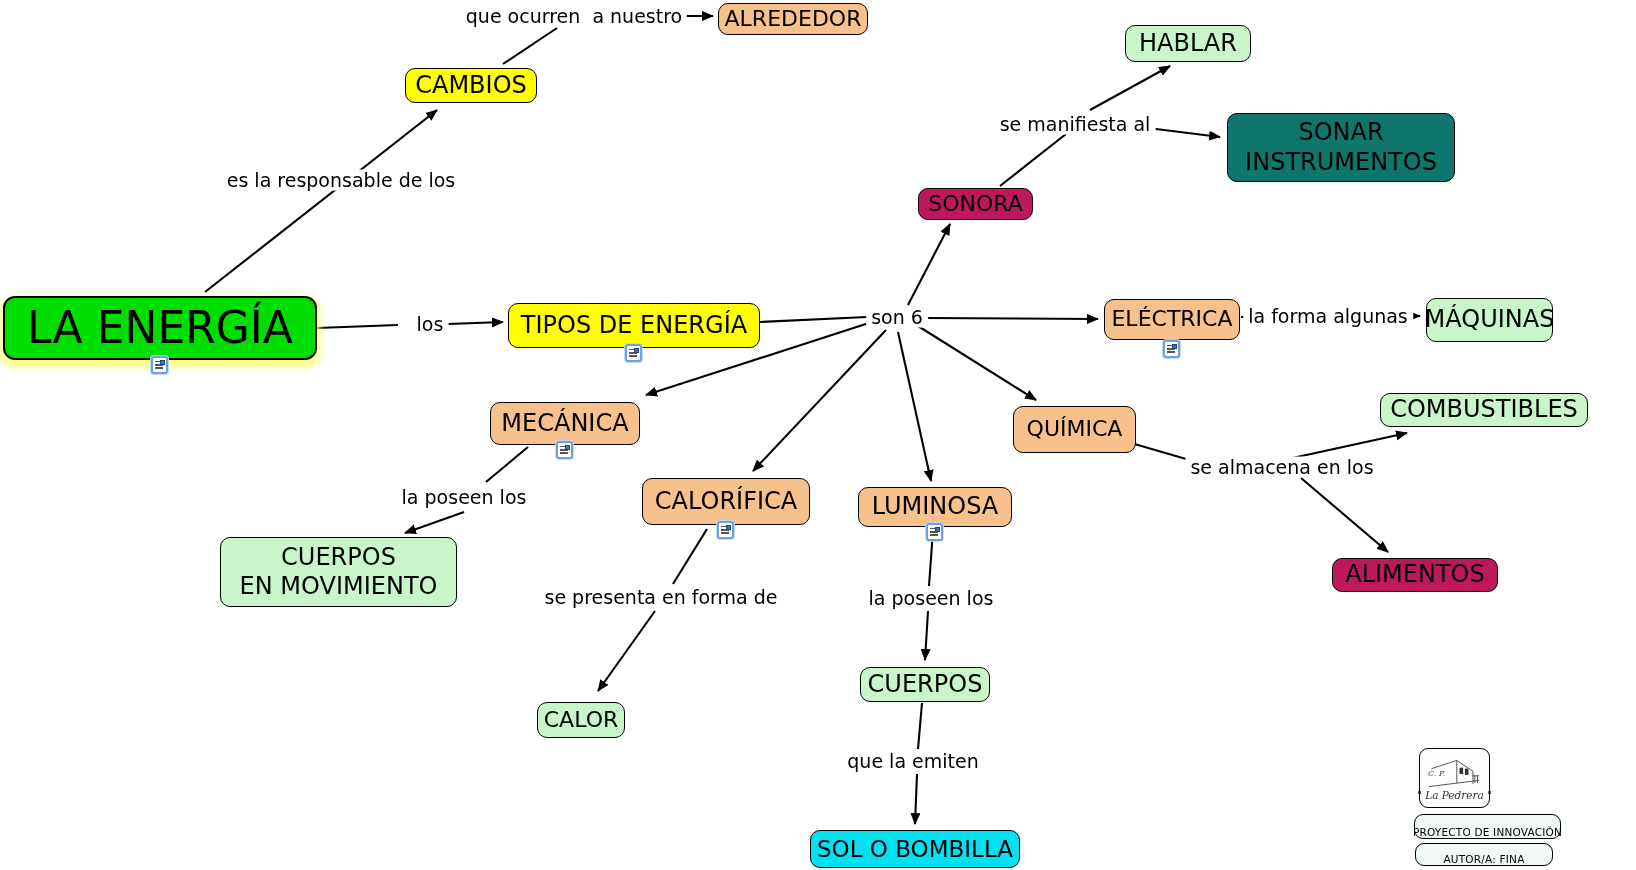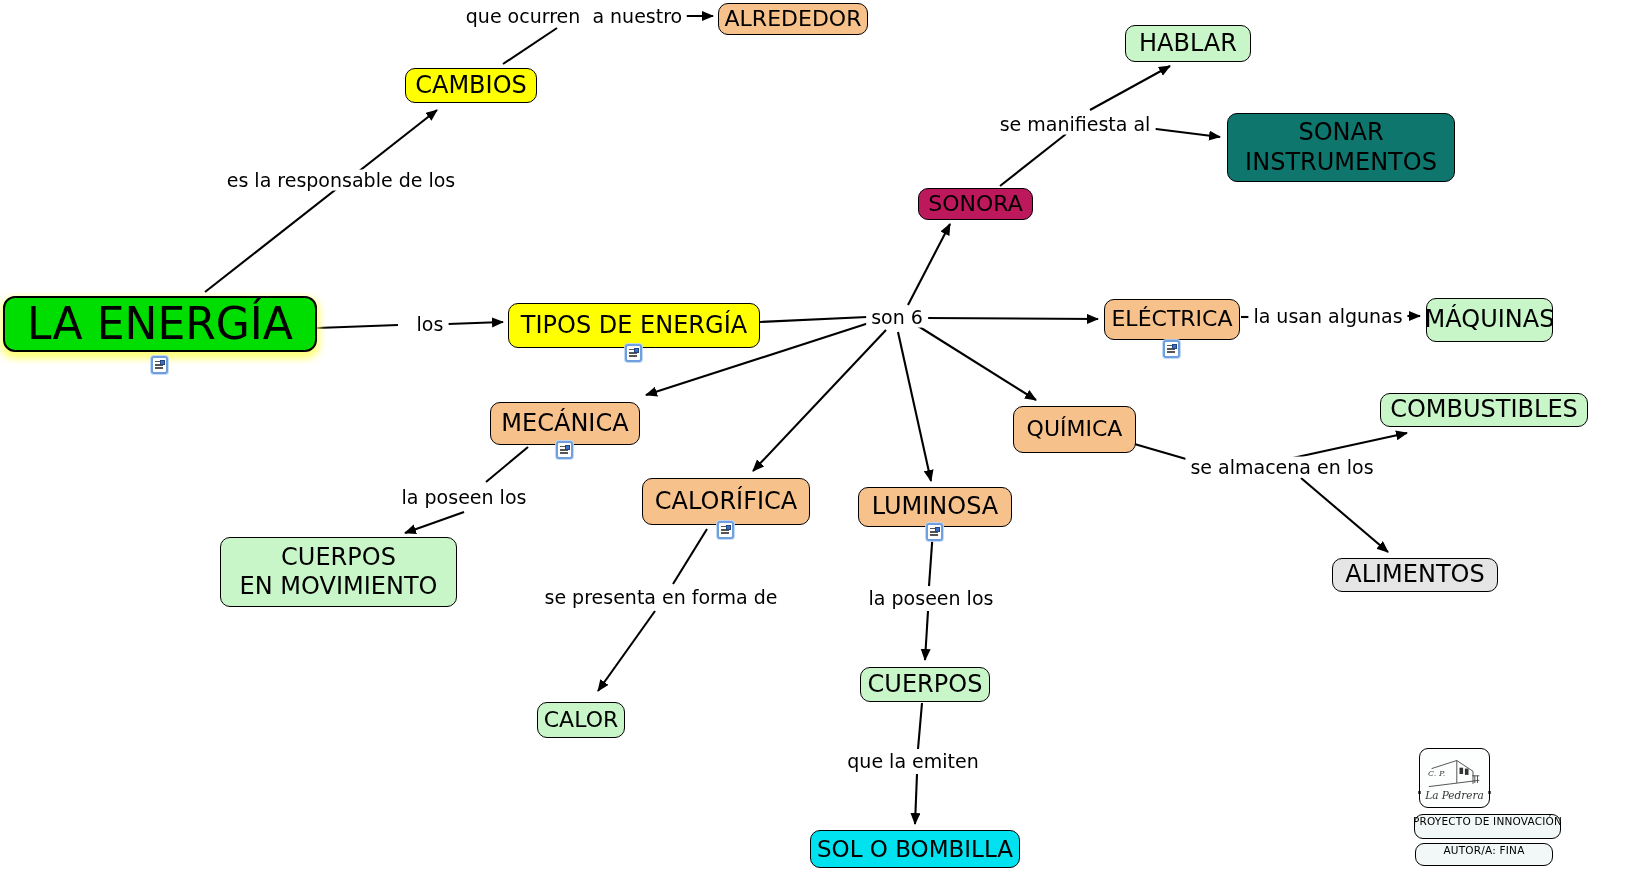--- a/index.html
+++ b/index.html
@@ -32,21 +32,21 @@
     content:"";position:absolute;left:2px;top:3px;width:8px;height:9px;
     background:repeating-linear-gradient(#555 0 1.4px,transparent 1.4px 3.2px);
   }
   .res-icon::after{
     content:"";position:absolute;right:1px;top:2px;width:5px;height:5px;
     background:#3b6fc4;border:1px solid #24457c;box-sizing:border-box;
   }
   .footer-box{
     position:absolute;box-sizing:border-box;z-index:3;
     border:1.5px solid #000;border-radius:9px;background:#f2f7f7;
-    display:flex;align-items:flex-start;justify-content:center;
+    display:flex;align-items:flex-end;justify-content:center;
     font-size:10.5px;color:#000;letter-spacing:.2px;white-space:nowrap;
   }
   #logo-box{
     position:absolute;box-sizing:border-box;z-index:3;
     border:1.6px solid #000;border-radius:9px;background:#fdfefe;
     display:flex;flex-direction:column;align-items:center;justify-content:center;
   }
   #logo-name{
     font-family:"DejaVu Serif",serif;font-style:italic;font-size:10.5px;color:#333;
     margin-top:-3px;white-space:nowrap;
@@ -116,27 +116,27 @@
   </div>
 
   <div class="footer-box" style="left:1415px;top:843px;width:138px;height:23px;">
     <span>AUTOR/A: FINA</span>
   </div>
 <div class="link-label" style="left: 341px; top: 180px;">es la responsable de los</div>
     <div class="link-label" style="left: 574px; top: 16px;">que ocurren  a nuestro</div>
     <div class="link-label" style="left: 430px; top: 324px;">los</div>
     <div class="link-label" style="left: 897px; top: 317px;">son 6</div>
     <div class="link-label" style="left: 1075px; top: 124px;">se manifiesta al</div>
-    <div class="link-label" style="left: 1328px; top: 316px;">la usan algunas</div>
+    <div class="link-label" style="left: 1328px; top: 316px;">la forma algunas</div>
     <div class="link-label" style="left: 464px; top: 497px;">la poseen los</div>
     <div class="link-label" style="left: 661px; top: 597px;">se presenta en forma de</div>
     <div class="link-label" style="left: 931px; top: 598px;">la poseen los</div>
     <div class="link-label" style="left: 913px; top: 761px;">que la emiten</div>
     <div class="link-label" style="left: 1282px; top: 467px;">se almacena en los</div>
-    <div class="node glow" style="left: 3px; top: 296px; width: 314px; height: 56px; font-size: 44px; background: rgb(0, 221, 0);">
+    <div class="node glow" style="left: 3px; top: 296px; width: 314px; height: 64px; font-size: 44px; background: rgb(0, 221, 0);">
       <span>LA ENERGÍA</span>
     </div>
     <div class="res-icon" style="left: 151px; top: 356px;"></div>
     <div class="node" style="left: 405px; top: 68px; width: 132px; height: 35px; font-size: 24px; background: rgb(255, 255, 0);">
       <span>CAMBIOS</span>
     </div>
     <div class="node" style="left: 718px; top: 3px; width: 150px; height: 32px; font-size: 22px; background: rgb(247, 193, 140);">
       <span>ALREDEDOR</span>
     </div>
     <div class="node" style="left: 508px; top: 303px; width: 252px; height: 45px; font-size: 24px; background: rgb(255, 255, 0);">
@@ -184,16 +184,16 @@
     </div>
     <div class="node" style="left: 810px; top: 830px; width: 210px; height: 38px; font-size: 23px; background: rgb(0, 226, 239);">
       <span>SOL O BOMBILLA</span>
     </div>
     <div class="node" style="left: 1013px; top: 406px; width: 123px; height: 47px; font-size: 22px; background: rgb(247, 193, 140);">
       <span>QUÍMICA</span>
     </div>
     <div class="node" style="left: 1380px; top: 393px; width: 208px; height: 34px; font-size: 24px; background: rgb(201, 246, 201);">
       <span>COMBUSTIBLES</span>
     </div>
-    <div class="node" style="left: 1332px; top: 558px; width: 166px; height: 34px; font-size: 24px; background: #e5e5e5;">
+    <div class="node" style="left: 1332px; top: 558px; width: 166px; height: 34px; font-size: 24px; background: #be185d;">
       <span>ALIMENTOS</span>
     </div>
   </div>
 
 </body></html>

